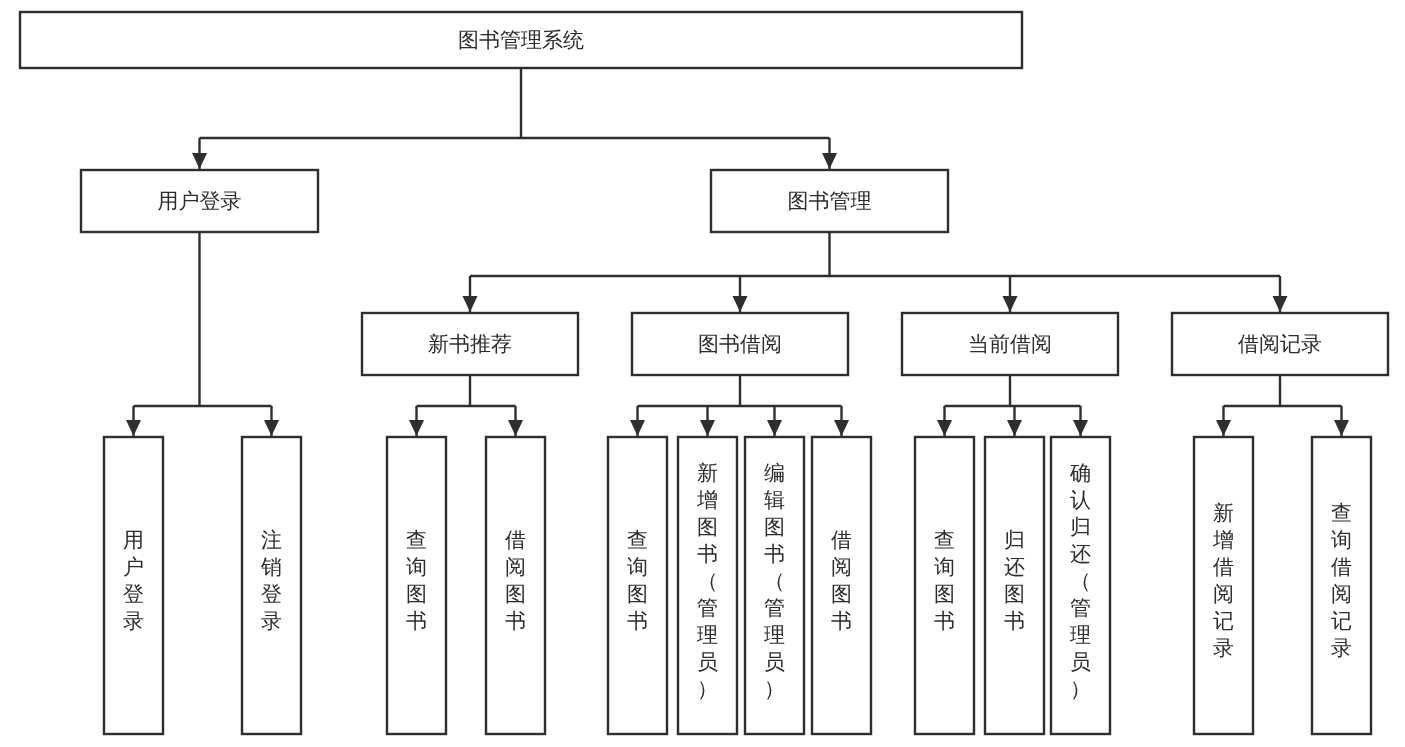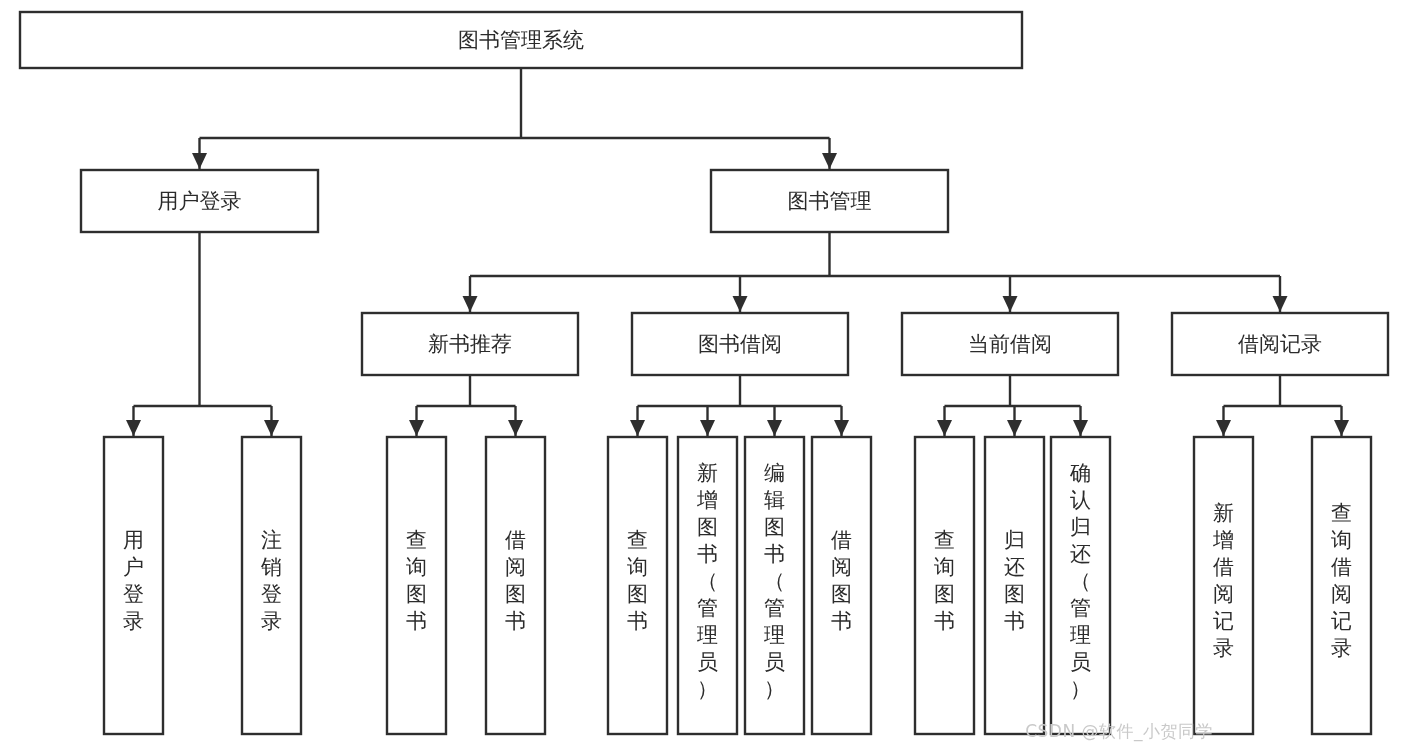--- a/index.html
+++ b/index.html
@@ -207,15 +207,14 @@
           <text x="1223.5" class="node-label-vert"><tspan x="1223.5" y="520">新</tspan><tspan x="1223.5" y="547">增</tspan><tspan x="1223.5" y="574">借</tspan><tspan x="1223.5" y="601">阅</tspan><tspan x="1223.5" y="628">记</tspan><tspan x="1223.5" y="655">录</tspan></text>
         </g>
         <g>
           <rect x="1312" y="437" width="59" height="297" class="node-box"></rect>
           <text x="1341.5" class="node-label-vert"><tspan x="1341.5" y="520">查</tspan><tspan x="1341.5" y="547">询</tspan><tspan x="1341.5" y="574">借</tspan><tspan x="1341.5" y="601">阅</tspan><tspan x="1341.5" y="628">记</tspan><tspan x="1341.5" y="655">录</tspan></text>
         </g>
       </g>
 
   </svg>
 
-  <div class="watermark">CSDN @软件_小贺同学</div>
 
 </div>
 
 </body></html>

